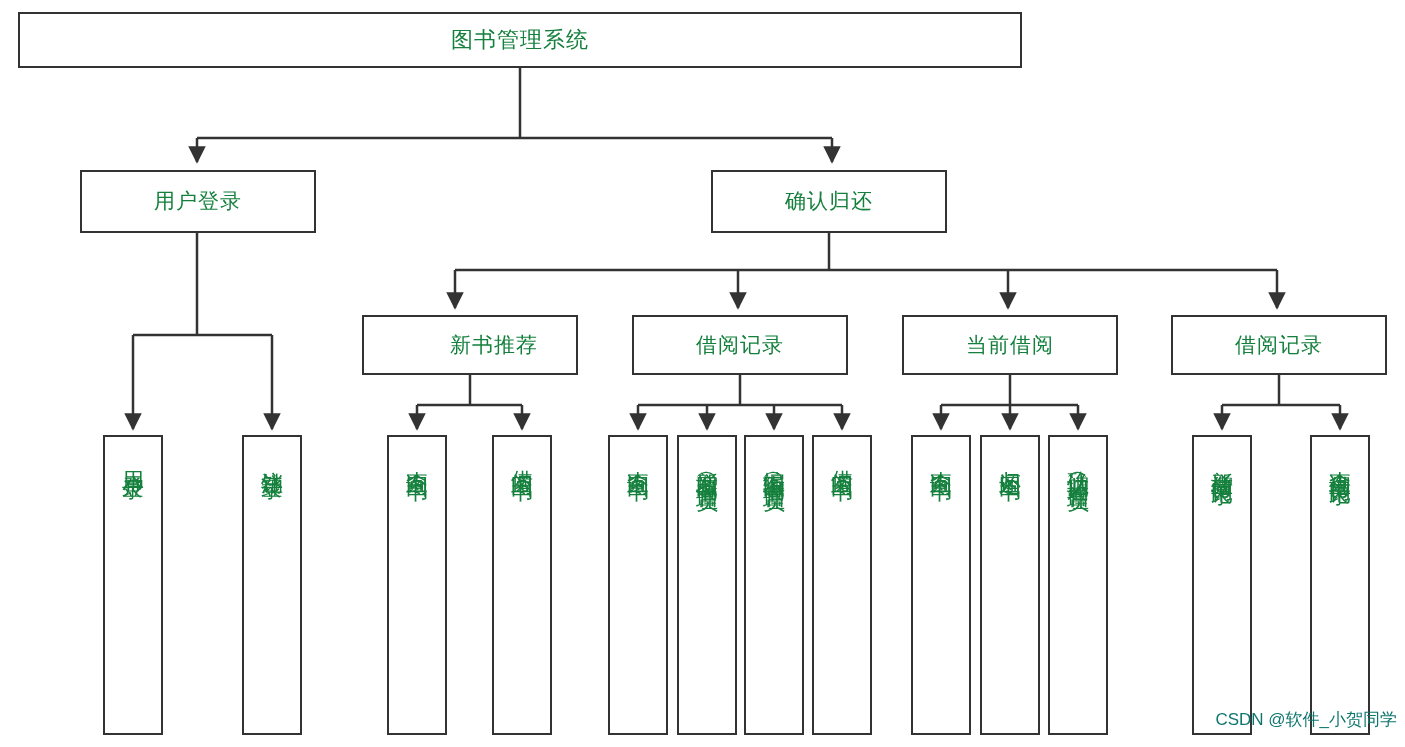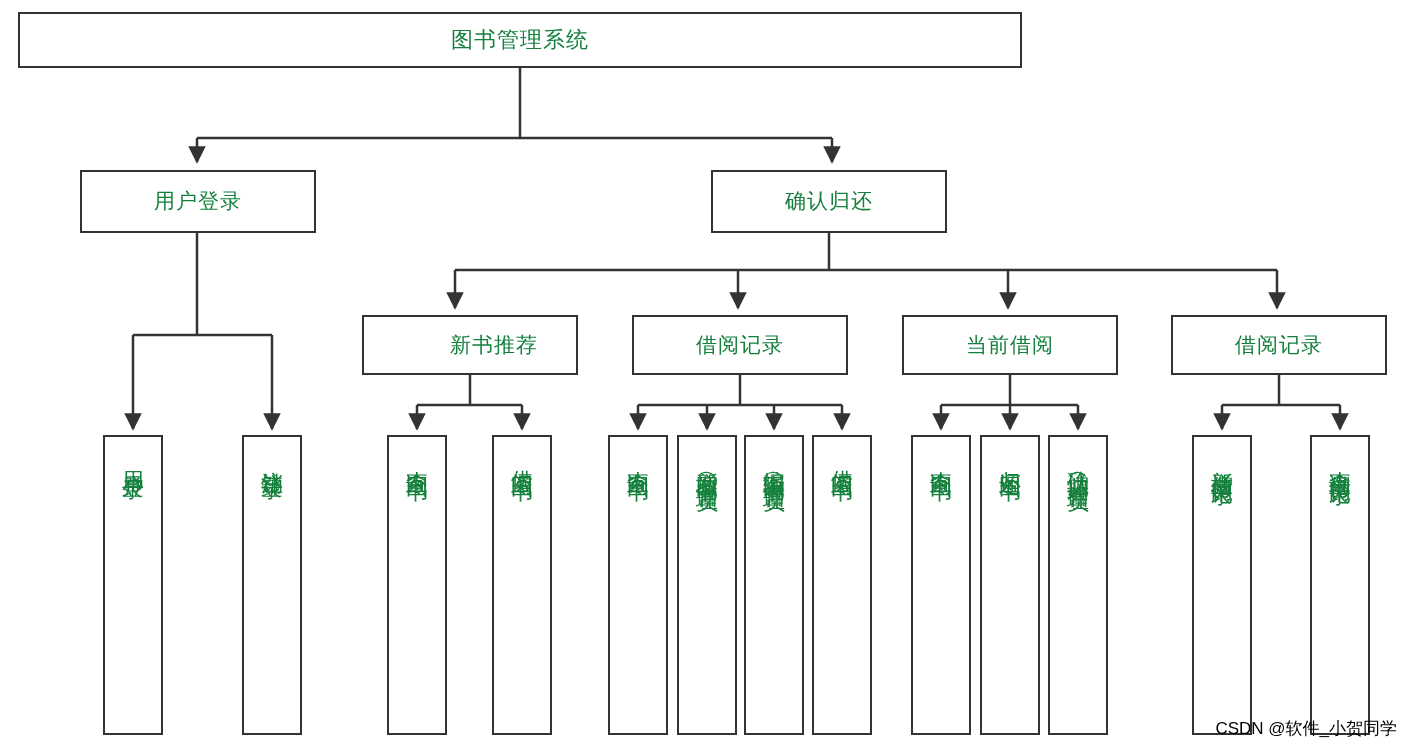--- a/index.html
+++ b/index.html
@@ -40,23 +40,23 @@
   .v-node .lbl{
     writing-mode:vertical-rl;
     text-orientation:upright;
     font-size:22px;
     letter-spacing:3px;
     line-height:1;
   }
 
   #watermark{
     position:absolute;
-    right:8px;bottom:7px;
+    right:8px;bottom:16px;
     font-size:17px;
-    color:#000000;
+    color:#0f766e;
     white-space:nowrap;
     font-family:"Liberation Sans","DejaVu Sans",sans-serif;
   }
 </style>
 </head>
 <body>
 
 <div id="canvas">
 
   <svg class="edges" viewBox="0 0 1405 747" xmlns="http://www.w3.org/2000/svg">

